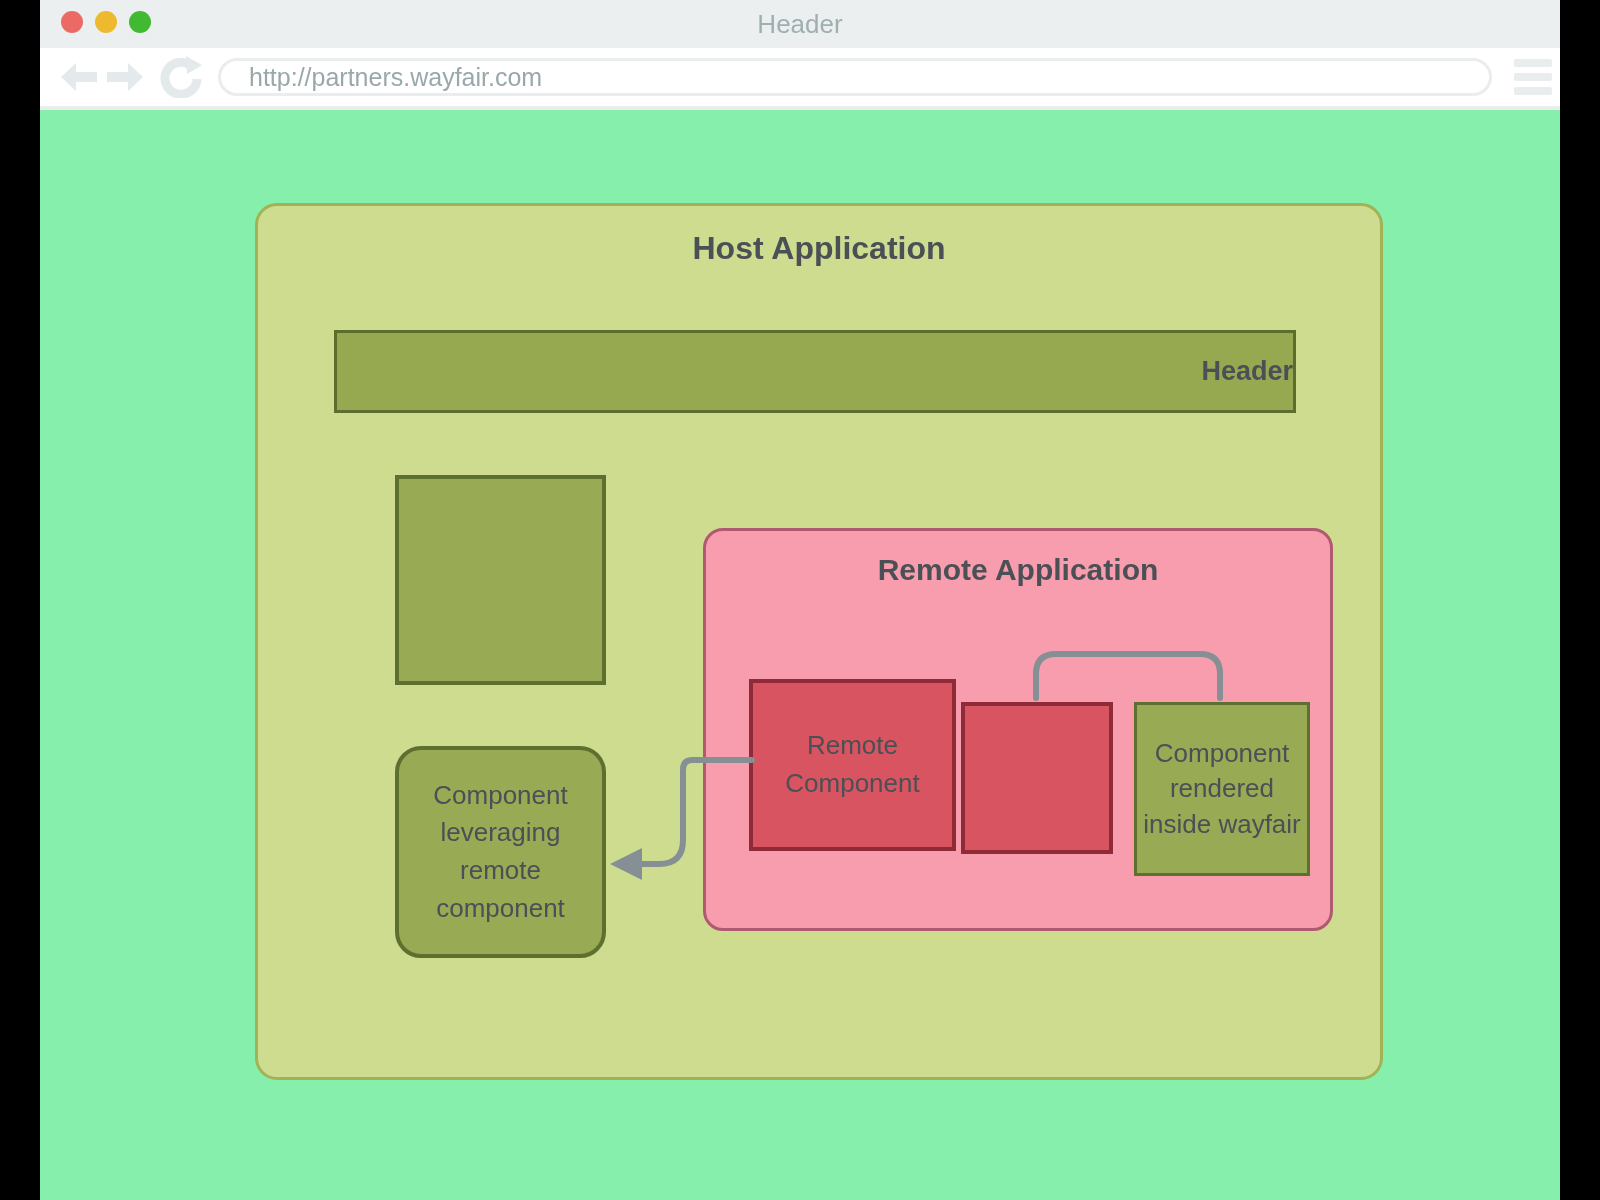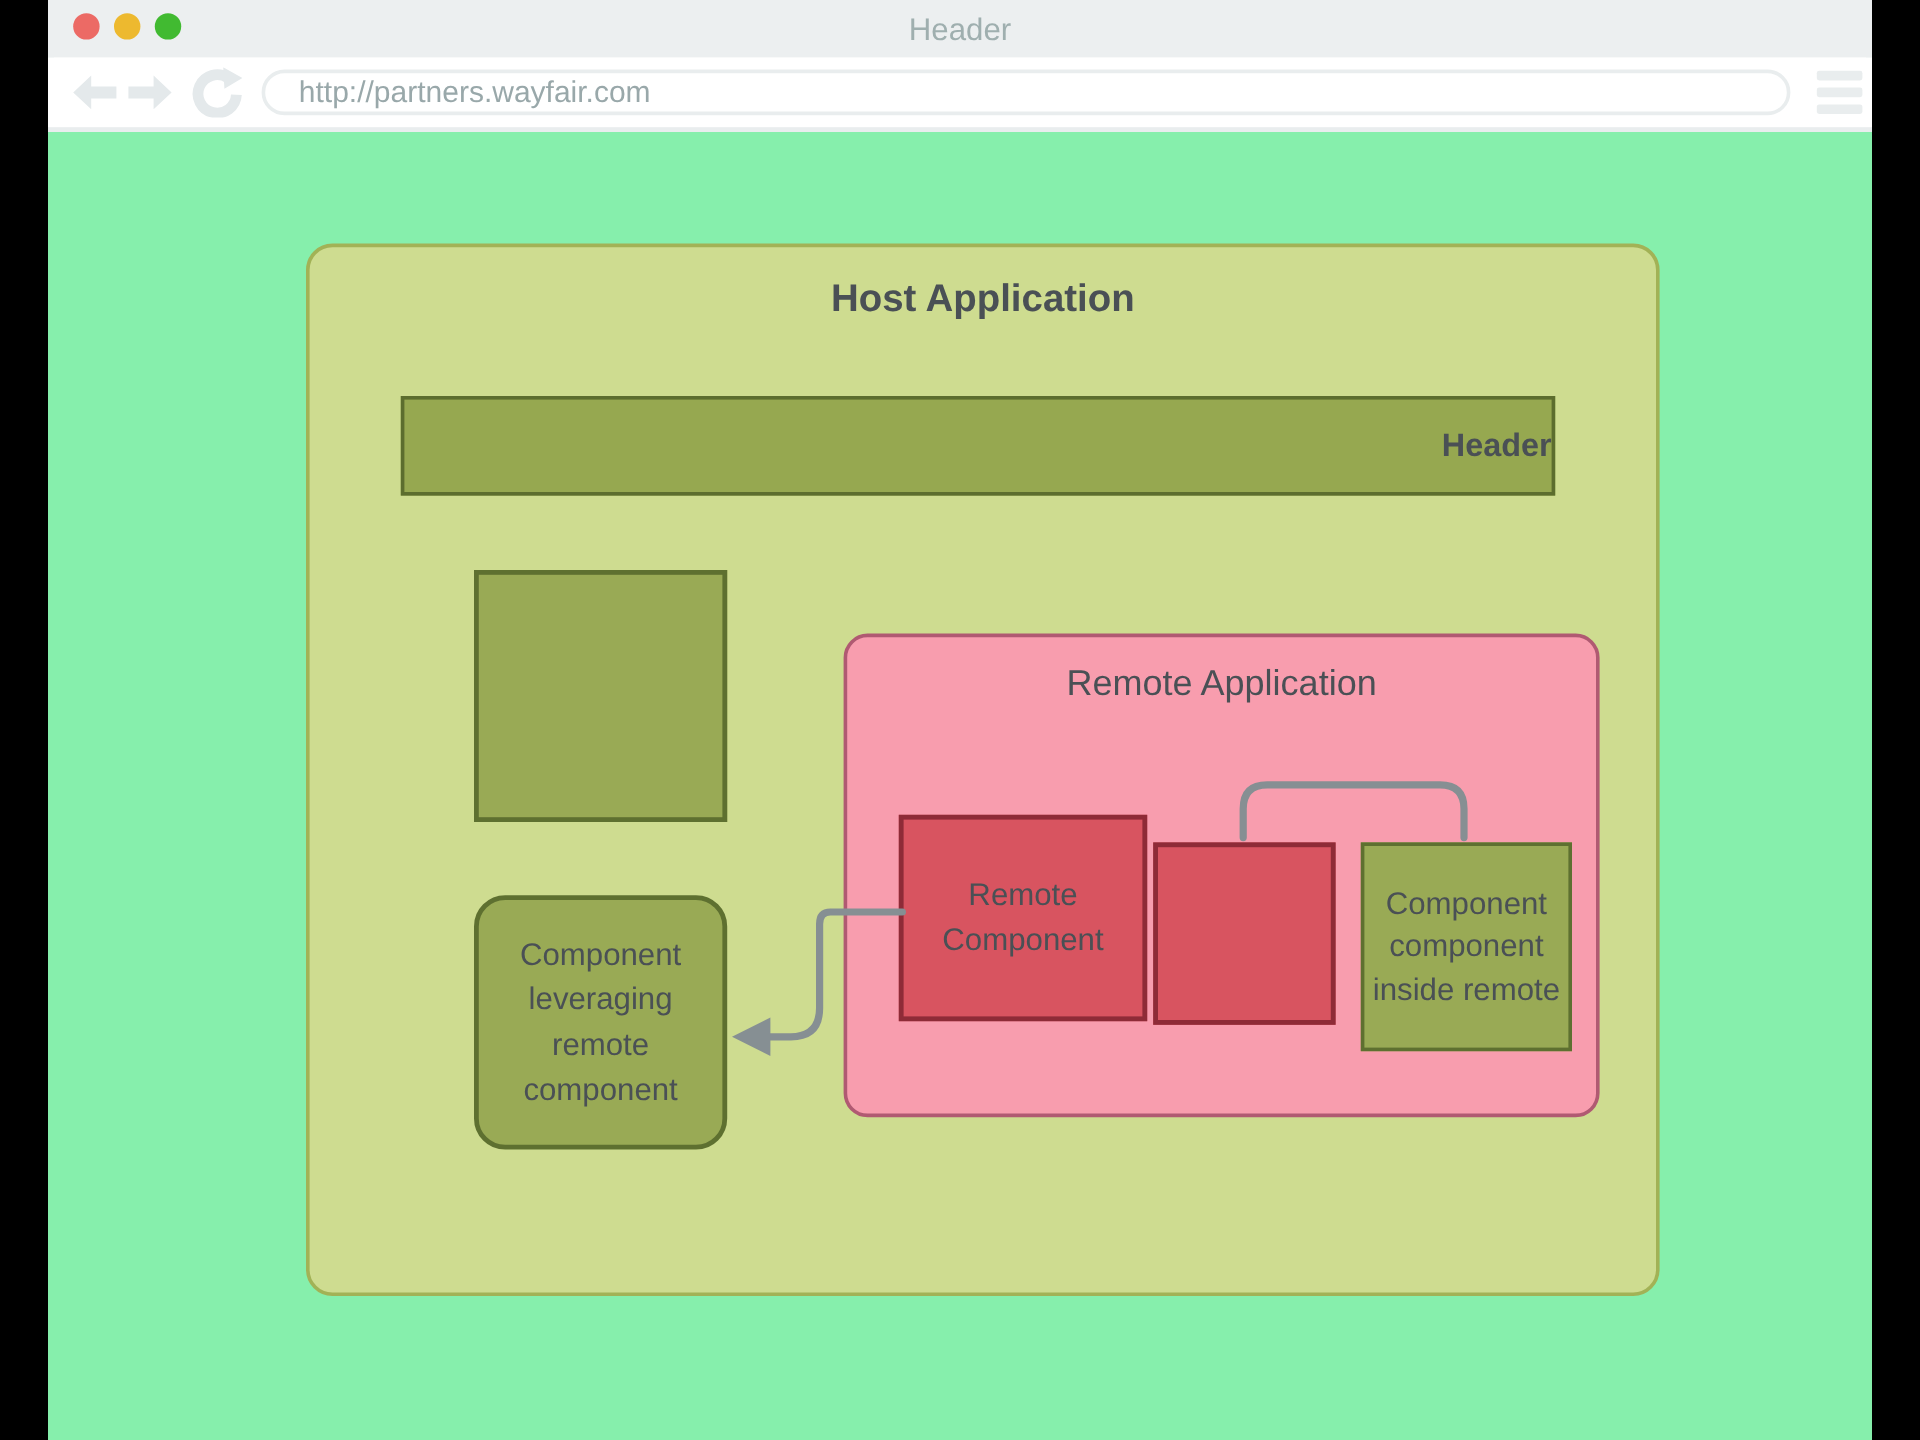--- a/index.html
+++ b/index.html
@@ -71,21 +71,21 @@
     font-size:26px;line-height:1.45;color:var(--diagram-text);
   }
   .square1{left:137px;top:269px;width:211px;height:210px;}
   .comp-lev{left:137px;top:540px;width:211px;height:212px;padding:6px;border-radius:26px;}
   .remote{
     left:445px;top:322px;width:630px;height:403px;
     background:var(--pink-fill);border:3px solid var(--pink-border);border-radius:20px;
   }
   .remote-title{
     position:absolute;left:0;right:0;top:22px;text-align:center;
-    font-size:30px;font-weight:400;color:var(--diagram-text);
+    font-size:30px;font-weight:700;color:var(--diagram-text);
   }
   .red-box{
     background:var(--red-fill);border:4px solid var(--red-border);
     display:flex;align-items:center;justify-content:center;text-align:center;
     font-size:26px;line-height:1.45;color:var(--diagram-text);
   }
   .remote-comp{left:43px;top:148px;width:207px;height:172px;padding:4px;}
   .mid-red{left:255px;top:171px;width:152px;height:152px;}
   .rendered{left:428px;top:171px;width:176px;height:174px;border-width:3px;font-size:26px;line-height:1.35;}
 
@@ -141,21 +141,21 @@
         <span>Component leveraging remote component</span>
       </div>
 
       <div class="box remote">
         <div class="remote-title">Remote Application</div>
         <div class="box red-box remote-comp">
           <span>Remote Component</span>
         </div>
         <div class="box red-box mid-red"></div>
         <div class="box green-box rendered">
-          <span>Component component inside remote</span>
+          <span>Component rendered inside wayfair</span>
         </div>
       </div>
     </div>
   </div>
 
   <svg class="connectors" viewBox="0 0 1520 1200">
     <path d="M 996 698 L 996 674 Q 996 654 1016 654 L 1160 654 Q 1180 654 1180 674 L 1180 698" fill="none" stroke="#868f93" stroke-width="6" stroke-linecap="round"></path>
     <path d="M 712 760 L 652 760 Q 643 760 643 770 L 643 840 Q 643 864 619 864 L 600 864" fill="none" stroke="#868f93" stroke-width="6" stroke-linecap="round"></path>
     <polygon points="570,864 602,848 602,880" fill="#868f93"></polygon>
   </svg>

